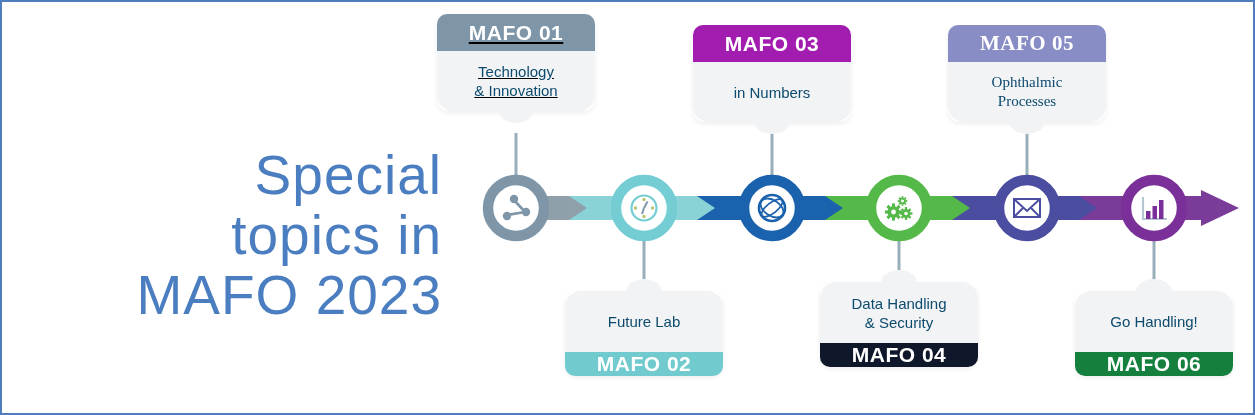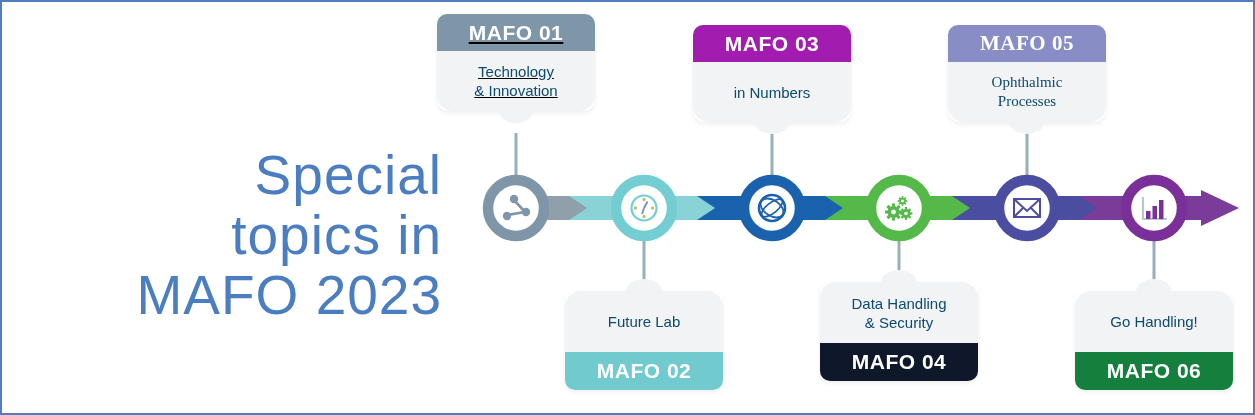--- a/index.html
+++ b/index.html
@@ -22,21 +22,21 @@
     color:#ffffff;font-weight:bold;font-size:21px;letter-spacing:0.5px;
   }
   .card-body{
     height:60px;background:#f2f3f4;display:flex;flex-direction:column;
     align-items:center;justify-content:center;
     color:#0c4a6e;font-size:15px;line-height:19px;text-align:center;
   }
   .card.top .card-header{border-radius:10px 10px 0 0;}
   .card.top .card-body{border-radius:0 0 16px 16px;}
   .card.bottom .card-body{border-radius:16px 16px 0 0;height:61px;}
-  .card.bottom .card-header{border-radius:0 0 10px 10px;height:38px;}
+  .card.bottom .card-header{border-radius:0 0 10px 10px;height:24px;}
   .card-tail{
     position:absolute;left:50%;width:36px;height:13px;margin-left:-18px;
     background:#f2f3f4;
   }
   .card.top .card-tail{bottom:-12px;border-radius:0 0 18px 18px / 0 0 13px 13px;}
   .card.bottom .card-tail{top:-12px;border-radius:18px 18px 0 0 / 13px 13px 0 0;}
   
   .hc-1{background:#7e96a8;} .hc-2{background:#70cace;} .hc-3{background:#a21caf;}
   .hc-4{background:#0f172a;} .hc-5{background:#898dc5;} .hc-6{background:#15803d;}
 </style>

